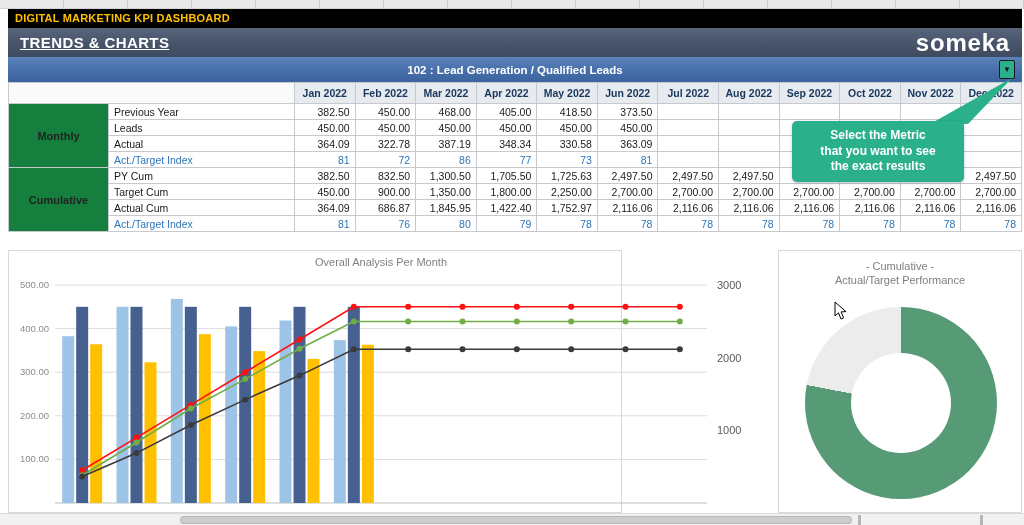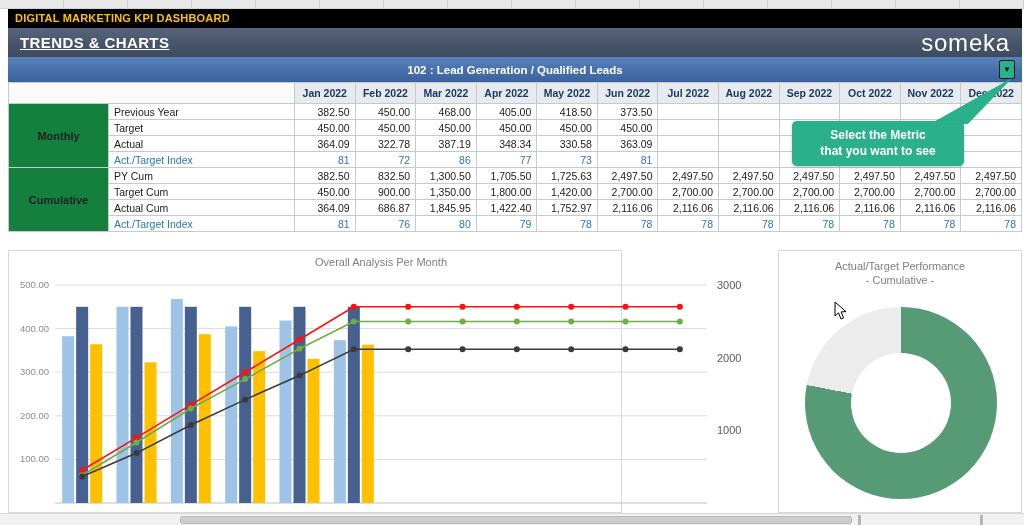--- a/index.html
+++ b/index.html
@@ -9,21 +9,21 @@
     background-image:repeating-linear-gradient(90deg,#e9e9e9 0 63px,#cfcfcf 63px 64px);
     border-bottom:1px solid #d4d4d4;box-sizing:border-box;}
   .title-bar{position:absolute;left:8px;top:9px;width:1014px;height:29px;background:#000;
     color:#ffc000;font-weight:bold;font-size:11px;line-height:19px;padding-left:7px;
     box-sizing:border-box;letter-spacing:.2px;}
   .header-bar{position:absolute;left:8px;top:28px;width:1014px;height:29px;
     background:linear-gradient(180deg,#57647b 0%,#47546a 55%,#3d4a60 100%);
     color:#fff;display:flex;align-items:center;justify-content:space-between;
     padding:0 12px;box-sizing:border-box;}
   .header-title{font-weight:bold;font-size:15px;letter-spacing:.4px;text-decoration:underline;}
-  .brand{font-weight:normal;font-size:24px;letter-spacing:.8px;}
+  .brand{font-weight:bold;font-size:24px;letter-spacing:.8px;}
   .metric-bar{position:absolute;left:8px;top:57px;width:1014px;height:25px;
     background:linear-gradient(180deg,#5a83bb 0%,#456ea9 60%,#3c639e 100%);
     color:#fff;font-weight:bold;font-size:11.5px;display:flex;align-items:center;
     justify-content:center;box-sizing:border-box;}
   .dropdown{position:absolute;right:7px;top:3px;width:16px;height:19px;background:#2ab08a;
     border:1px solid #17161f;border-radius:2px;color:#111;font-size:8px;line-height:17px;
     text-align:center;padding:0;cursor:pointer;}
   .table-wrap{position:absolute;left:8px;top:82px;width:1014px;}
   table{width:100%;border-collapse:collapse;table-layout:fixed;font-size:10.5px;color:#1a1a1a;padding-left:36px;}
   th,td{border:1px solid #c6c9cd;height:16px;padding:0 5px;box-sizing:border-box;
@@ -125,21 +125,21 @@
             <td class="val value">418.50</td>
             <td class="val value">373.50</td>
             <td class="val value"></td>
             <td class="val value"></td>
             <td class="val value"></td>
             <td class="val value"></td>
             <td class="val value"></td>
             <td class="val value"></td>
           </tr>
           <tr>
-            <td class="rlabel value">Target</td>
+            <td class="rlabel value">Leads</td>
             <td class="val value">450.00</td>
             <td class="val value">450.00</td>
             <td class="val value">450.00</td>
             <td class="val value">450.00</td>
             <td class="val value">450.00</td>
             <td class="val value">450.00</td>
             <td class="val value"></td>
             <td class="val value"></td>
             <td class="val value"></td>
             <td class="val value"></td>
@@ -191,21 +191,21 @@
             <td class="val value">2,497.50</td>
             <td class="val value">2,497.50</td>
             <td class="val value">2,497.50</td>
           </tr>
           <tr>
             <td class="rlabel value">Target Cum</td>
             <td class="val value">450.00</td>
             <td class="val value">900.00</td>
             <td class="val value">1,350.00</td>
             <td class="val value">1,800.00</td>
-            <td class="val value">1,420.00</td>
+            <td class="val value">2,250.00</td>
             <td class="val value">2,700.00</td>
             <td class="val value">2,700.00</td>
             <td class="val value">2,700.00</td>
             <td class="val value">2,700.00</td>
             <td class="val value">2,700.00</td>
             <td class="val value">2,700.00</td>
             <td class="val value">2,700.00</td>
           </tr>
           <tr>
             <td class="rlabel value">Actual Cum</td>
@@ -313,37 +313,38 @@
         <circle cx="453.50000000000006" cy="98.23297333333332" r="3" fill="#3a3a3a"></circle>
         <circle cx="507.83333333333337" cy="98.23297333333332" r="3" fill="#3a3a3a"></circle>
         <circle cx="562.1666666666666" cy="98.23297333333332" r="3" fill="#3a3a3a"></circle>
         <circle cx="616.5" cy="98.23297333333332" r="3" fill="#3a3a3a"></circle>
         <circle cx="670.8333333333334" cy="98.23297333333332" r="3" fill="#3a3a3a"></circle>
       </svg>
   </div>
 
   <div class="chart-card right-card">
     <div class="donut-title">
+      <div>- Cumulative -</div>
       <div>Actual/Target Performance</div>
-      <div>- Cumulative -</div>
     </div>
     <div class="donut" id="donut" style="background: conic-gradient(rgb(87, 154, 118) 0deg, rgb(87, 154, 118) 78%, rgb(236, 236, 236) 78%, rgb(236, 236, 236) 100%);">
       <div class="hole"></div>
     </div>
     <svg class="cursor" width="14" height="20" viewBox="0 0 14 20">
       <path d="M1,1 L1,15 L4.5,11.8 L7,18 L9.6,16.9 L7.1,10.9 L12,10.6 Z" fill="#ffffff" stroke="#000000" stroke-width="1"></path>
     </svg>
   </div>
 
   <svg class="wedge" width="124" height="56" viewBox="0 0 124 56">
     <polygon points="30,54 112,8 68,54" fill="#2ab08a"></polygon>
   </svg>
   <div class="callout">
     <div>Select the Metric</div>
     <div>that you want to see</div>
+    <div>the exact results</div>
   </div>
 
   <div class="hscroll">
     <div class="thumb"></div>
     <div class="split s1"></div>
     <div class="split s2"></div>
   </div>
 
 </div>
 

